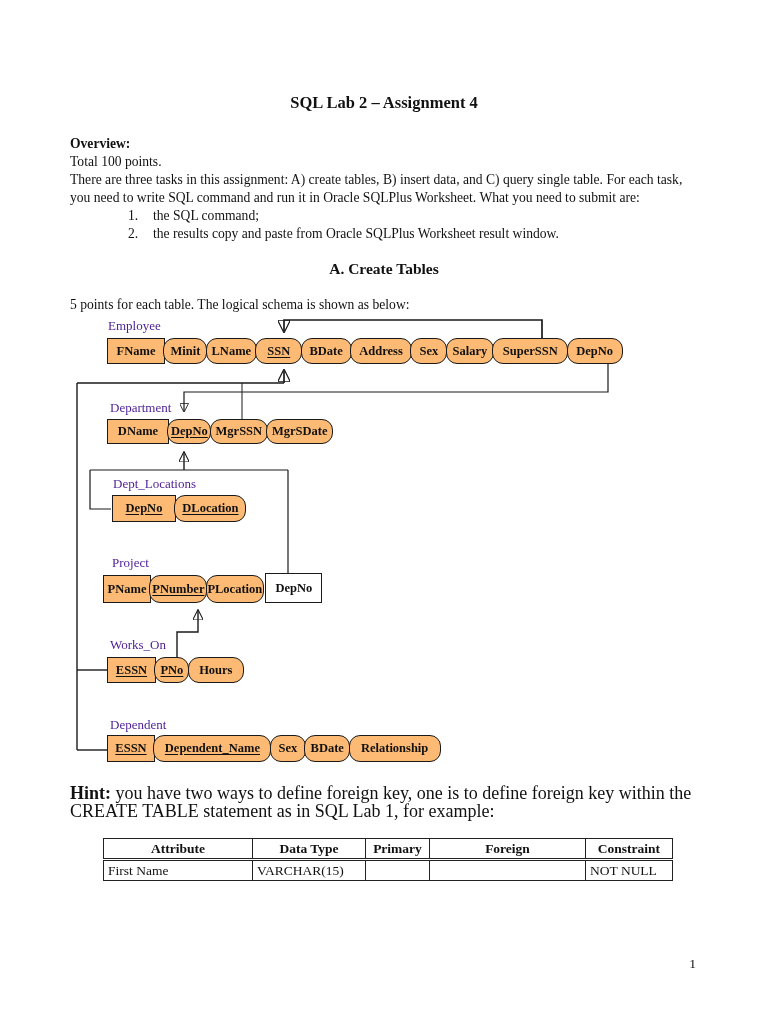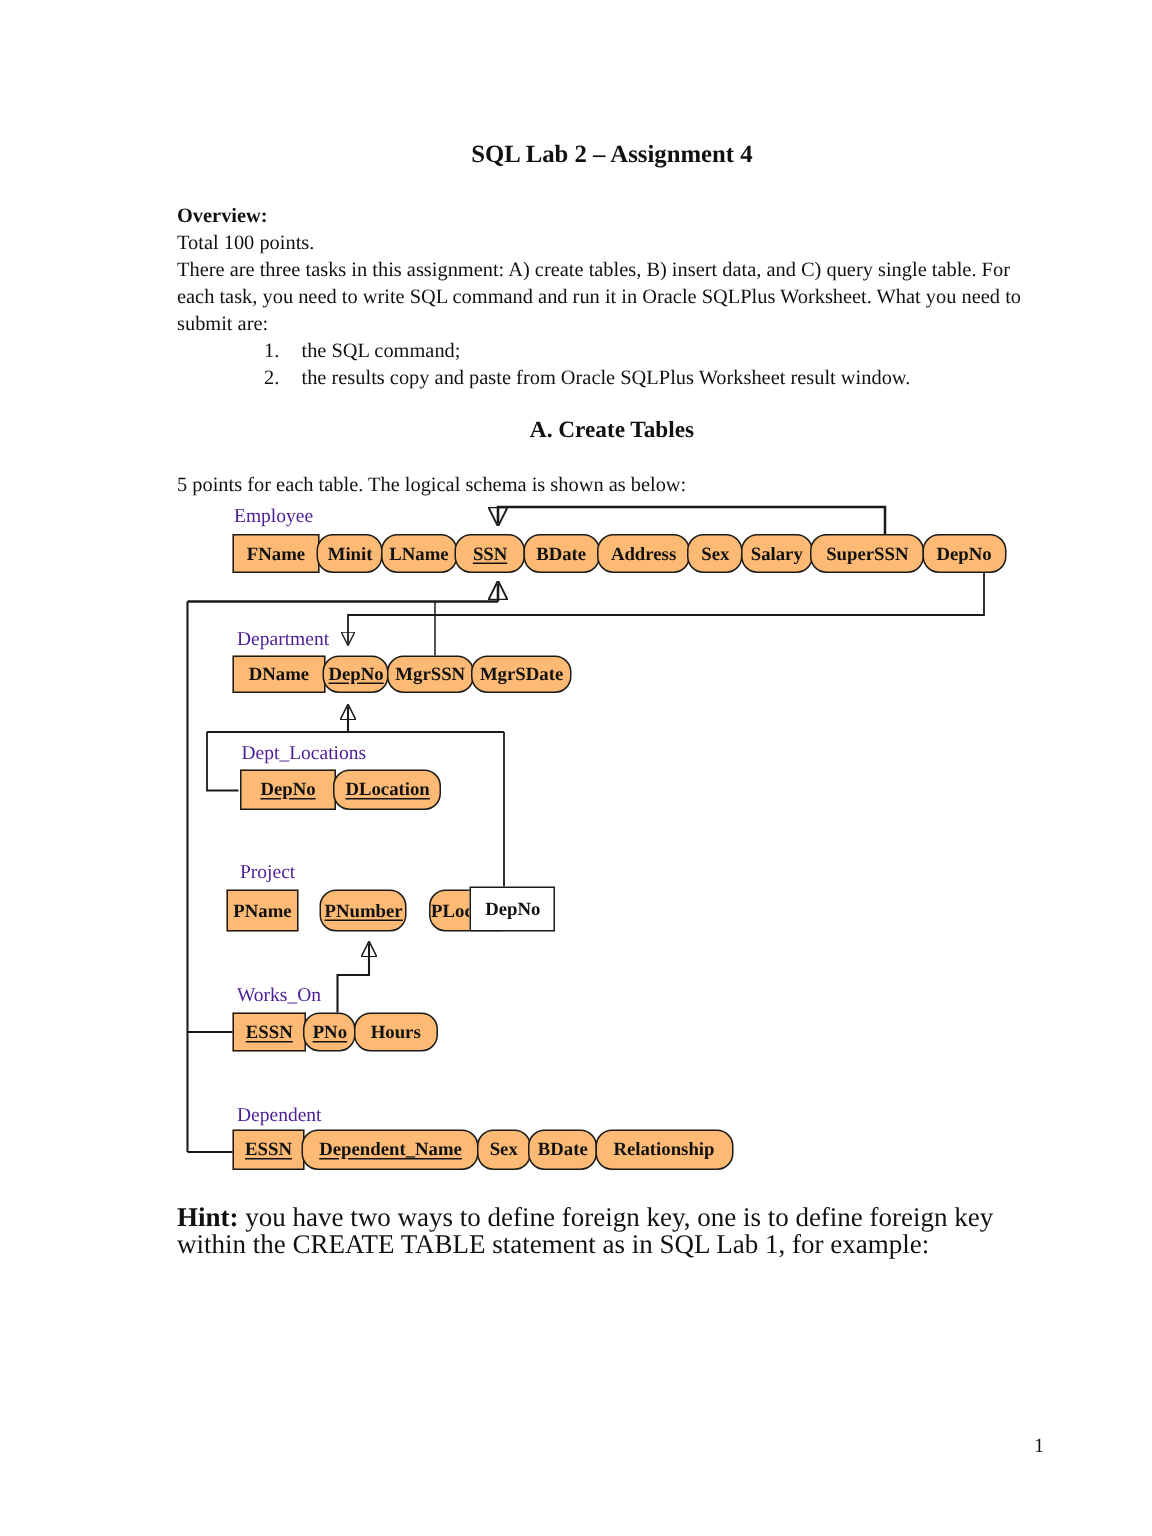--- a/index.html
+++ b/index.html
@@ -1,18 +1,18 @@
 <!DOCTYPE html>
 <html><head>
 <meta charset="utf-8">
 <style>
   html,body{margin:0;padding:0;background:#ffffff;}
   .page{position:relative;width:768px;height:1024px;background:#fff;overflow:hidden;
         font-family:"Liberation Serif",serif;color:#111;}
-  .content{padding:93px 70px 0 70px;margin-left:48px;}
+  .content{padding:93px 70px 0 70px;}
   .title{font-size:16.5px;font-weight:bold;text-align:center;line-height:19px;}
   .body-block{margin-top:23px;font-size:13.6px;line-height:18px;}
   .bold{font-weight:bold;}
   .para{white-space:normal;}
   .li{position:relative;padding-left:83px;}
   .li .num{position:absolute;left:58px;}
   .section-heading{margin-top:16px;font-size:15.5px;font-weight:bold;text-align:center;line-height:19px;}
   .intro{margin-top:18px;font-size:13.6px;line-height:18px;}
 
   
@@ -112,21 +112,21 @@
         <div class="cell" style="width:67px;">MgrSDate</div>
       </div>
 
       <div class="tbl-label" style="left:113px;top:164px;">Dept_Locations</div>
       <div class="row" style="left:112px;top:183px;height:27px;">
         <div class="cell u" style="width:64px;">DepNo</div>
         <div class="cell u" style="width:72px;">DLocation</div>
       </div>
 
       <div class="tbl-label" style="left:112px;top:243px;">Project</div>
-      <div class="row" style="left:103px;top:263px;height:28px;gap:16px;">
+      <div class="row" style="left:103px;top:263px;height:28px;">
         <div class="cell" style="width:48px;">PName</div>
         <div class="cell u" style="width:58px;">PNumber</div>
         <div class="cell" style="width:58px;">PLocation</div>
       </div>
       <div class="lonebox" style="left:265.4px;top:261px;width:57px;height:30px;">DepNo</div>
 
       <div class="tbl-label" style="left:110px;top:325px;">Works_On</div>
       <div class="row" style="left:107px;top:345px;height:26px;">
         <div class="cell u" style="width:49px;">ESSN</div>
         <div class="cell u" style="width:35px;">PNo</div>
@@ -140,17 +140,35 @@
         <div class="cell" style="width:36px;">Sex</div>
         <div class="cell" style="width:46px;">BDate</div>
         <div class="cell" style="width:92px;">Relationship</div>
       </div>
     </div>
 
     <div class="hint-block">
       <div><span class="bold">Hint:</span><span> you have two ways to define foreign key, one is to define foreign key within the CREATE TABLE statement as in SQL Lab 1, for example:</span></div>
     </div>
 
+    <table class="example-table">
+      <tbody>
+          <tr>
+        <th class="col-attr">Attribute</th>
+        <th class="col-dt">Data Type</th>
+        <th class="col-pri">Primary</th>
+        <th class="col-for">Foreign</th>
+        <th class="col-con">Constraint</th>
+      </tr>
+      <tr>
+        <td>First Name</td>
+        <td>VARCHAR(15)</td>
+        <td></td>
+        <td></td>
+        <td>NOT NULL</td>
+      </tr>
+    </tbody>
+      </table>
 
   </div>
 
   <div class="page-number">1</div>
 </div>
 
 </body></html>

